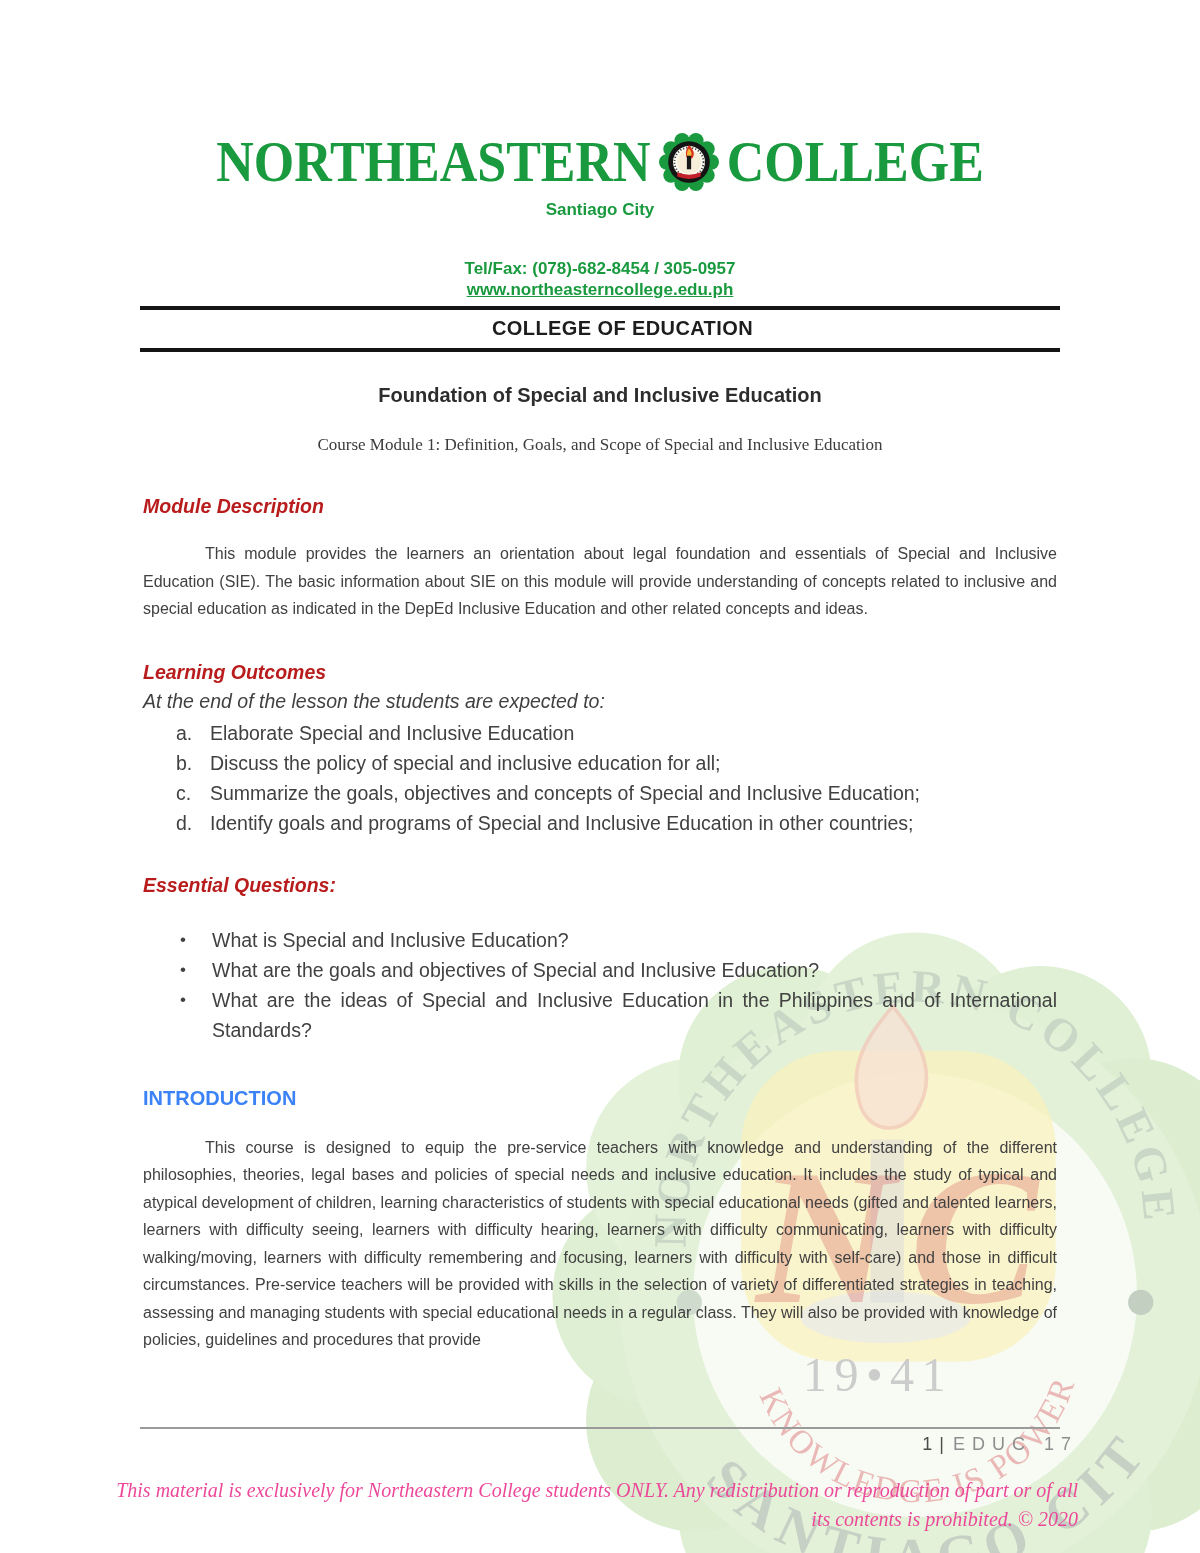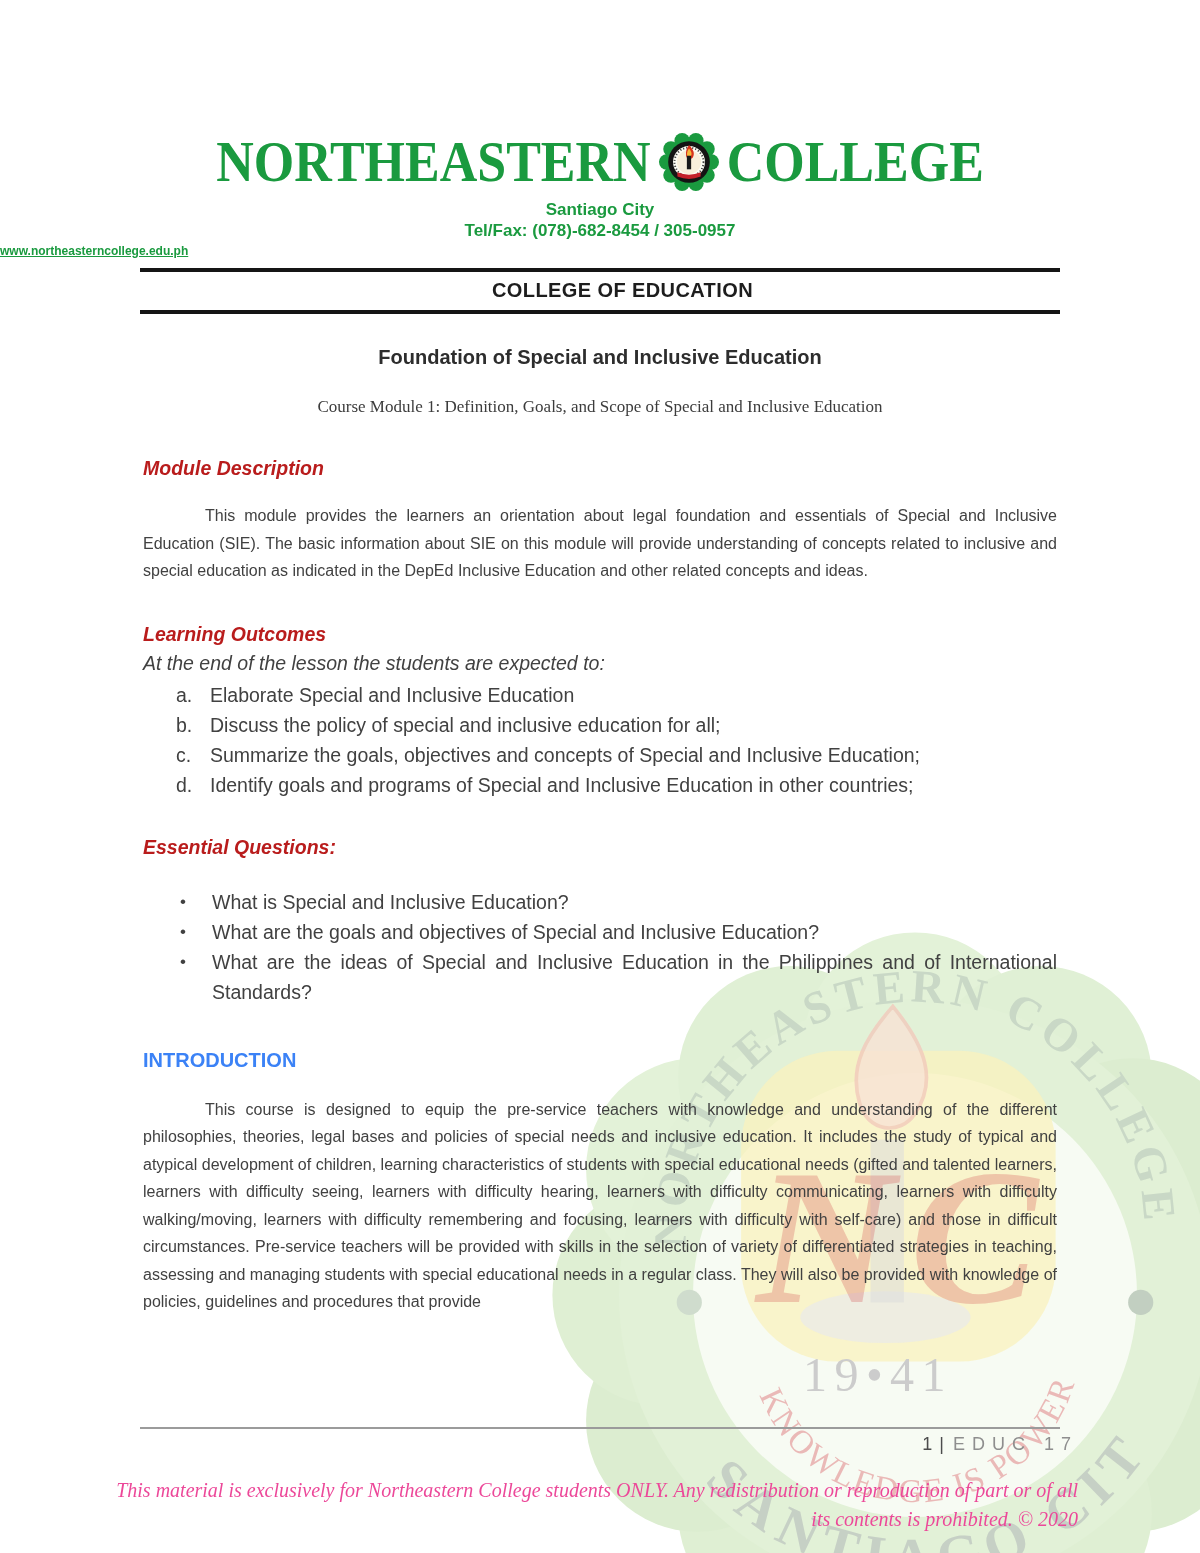--- a/index.html
+++ b/index.html
@@ -40,28 +40,29 @@
     letter-spacing:0px;
     transform:scaleY(1.08);
   }
   .seal{width:62px;height:66px;flex:0 0 auto;}
   .hdr-line{
     text-align:center;
     color:#1a9a3f;
     font-weight:bold;
     font-size:17px;
     line-height:21px;
+    margin-top:38px;
   }
   .hdr-city{margin-top:3px;}
   .website{
     display:block;
-    text-align:left;
+    text-align:center;
     color:#1a9a3f;
     font-weight:bold;
-    font-size:12px;
+    font-size:17px;
     line-height:21px;
     text-decoration:underline;
     cursor:pointer;
   }
   .rule-thick{
     height:4px;
     background:#151515;
     margin:0 140px;
   }
   .rule-first{margin-top:6px;}

